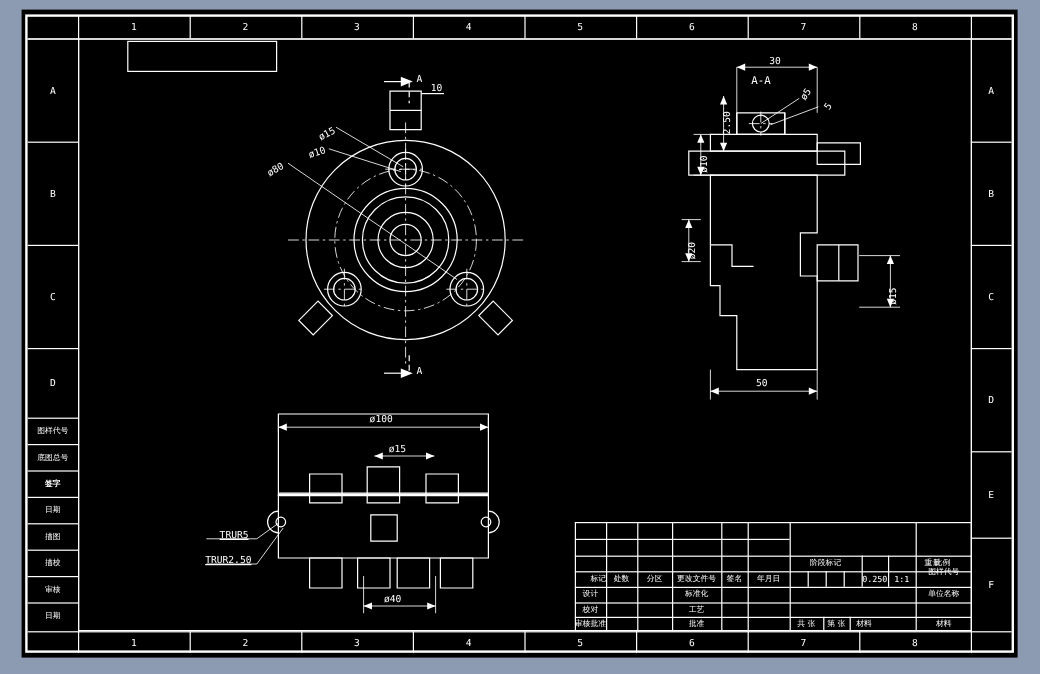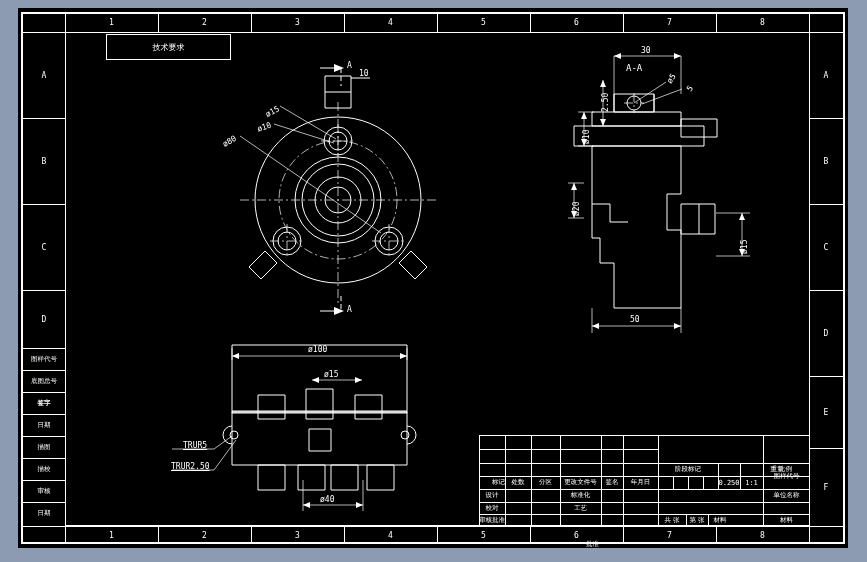--- a/index.html
+++ b/index.html
@@ -187,23 +187,20 @@
       <span>D</span>
     </div>
   <div class="cell" style="left:791px;top:368px;width:34px;height:72px;">
       <span>E</span>
     </div>
   <div class="cell" style="left:791px;top:440px;width:34px;height:78px;">
       <span>F</span>
     </div>
 
   <div class="box" style="left:88px;top:26px;width:125px;height:26px;"></div>
-  <div class="vcell" style="left:88px;top:26px;width:125px;height:26px;font-size:8px;">
-    <span>技术要求</span>
-  </div>
 
   <svg width="830" height="540">
     <g>
 
       <circle class="st" cx="320" cy="192" r="83"></circle>
 
       <circle class="cl" cx="320" cy="192" r="59"></circle>
 
       <circle class="st" cx="320" cy="192" r="43"></circle>
       <circle class="st" cx="320" cy="192" r="36"></circle>
@@ -435,21 +432,21 @@
     </div>
   <div class="vcell" style="left:461px;top:494px;width:26px;height:12px;">
       <span>校对</span>
     </div>
   <div class="vcell" style="left:542px;top:494px;width:41px;height:12px;">
       <span>工艺</span>
     </div>
   <div class="vcell" style="left:461px;top:506px;width:26px;height:12px;">
       <span>审核批准</span>
     </div>
-  <div class="vcell" style="left:554px;top:506px;width:41px;height:12px;margin-top:24px;">
+  <div class="vcell" style="left:542px;top:506px;width:41px;height:12px;">
       <span>批准</span>
     </div>
 
   <div class="ln h" style="left:640px;top:455px;width:152px;"></div>
   <div class="ln h" style="left:640px;top:468px;width:152px;"></div>
   <div class="ln h" style="left:640px;top:481px;width:152px;"></div>
   <div class="ln h" style="left:640px;top:494px;width:152px;"></div>
   <div class="ln h" style="left:640px;top:506px;width:152px;"></div>
   <div class="ln v" style="left:700px;top:455px;height:26px;"></div>
   <div class="ln v" style="left:722px;top:455px;height:26px;"></div>

